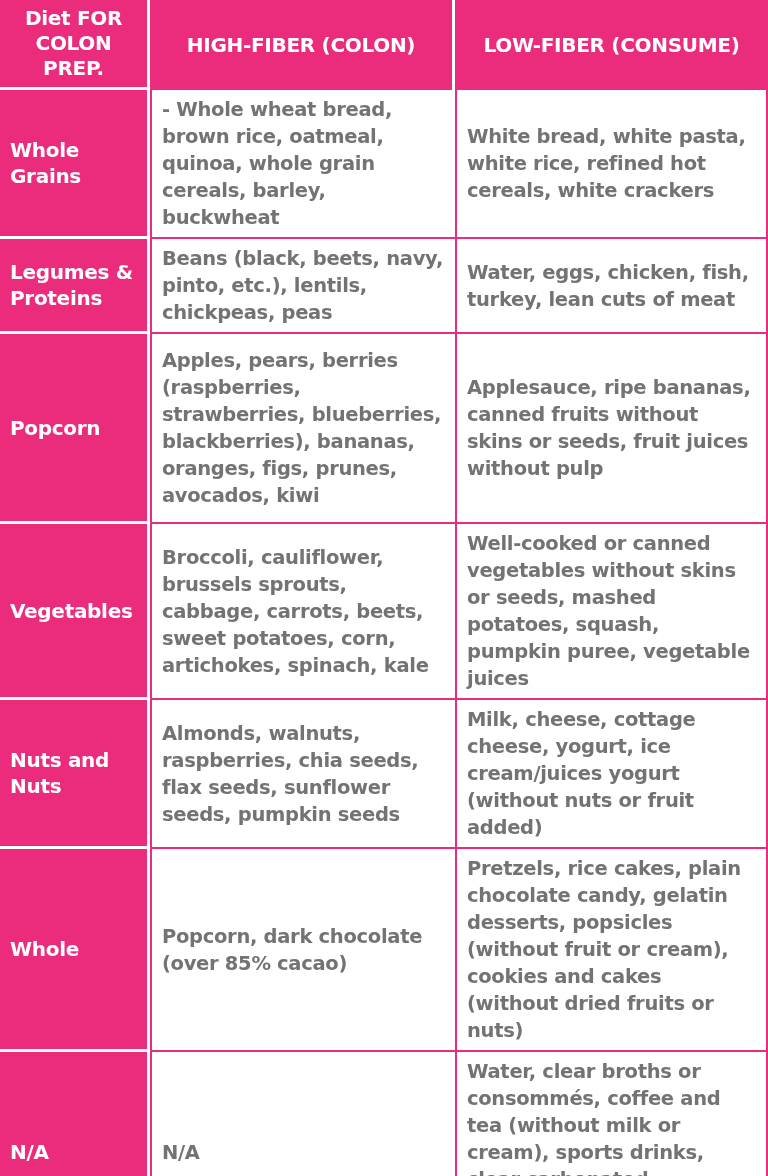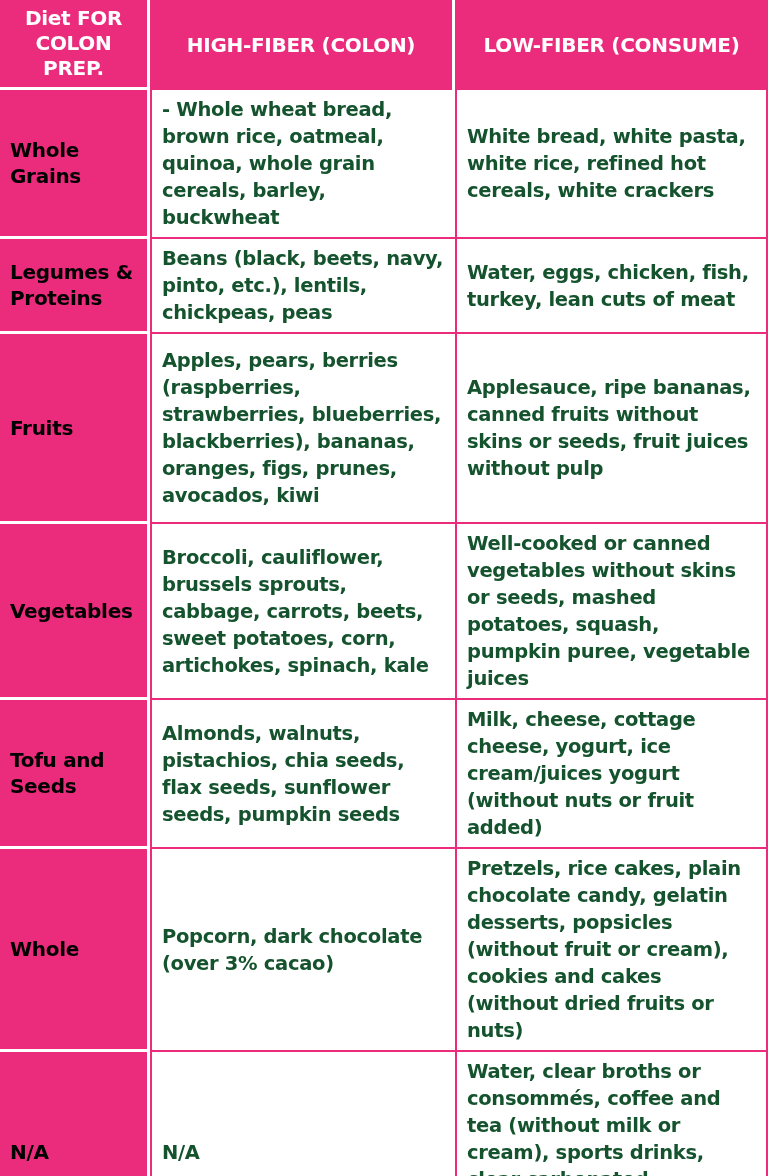--- a/index.html
+++ b/index.html
@@ -36,34 +36,34 @@
     line-height: 1.25;
     text-align: center;
     padding: 6px 8px;
   }
   th.cat-h { border-bottom: 3px solid #ffffff; }
   th.cat-h, th.mid-h { border-right: 3px solid #ffffff; }
 
   
   td.cat {
     background: #EB2C7D;
-    color: #000000;
+    color: #ffffff;
     font-size: 20px;
     line-height: 1.3;
     text-align: left;
     padding: 6px 6px 6px 10px;
     border-bottom: 3px solid #ffffff;
     border-right: 3px solid #ffffff;
   }
   tr:last-child td.cat { border-bottom: 3px solid #EB2C7D; }
 
   
   td.food {
     background: #ffffff;
-    color: #14532d;
+    color: #737373;
     font-size: 19.5px;
     line-height: 27px;
     text-align: left;
     padding: 6px 8px 6px 10px;
     border-bottom: 2.5px solid #EB2C7D;
     border-left: 2.5px solid #EB2C7D;
   }
   td.food:last-child { border-right: 2.5px solid #EB2C7D; }
 
   
@@ -97,37 +97,37 @@
       <td class="cat">Whole Grains</td>
       <td class="food">- Whole wheat bread, brown rice, oatmeal, quinoa, whole grain cereals, barley, buckwheat</td>
       <td class="food">White bread, white pasta, white rice, refined hot cereals, white crackers</td>
     </tr>
     <tr class="r2">
       <td class="cat">Legumes &amp; Proteins</td>
       <td class="food">Beans (black, beets, navy, pinto, etc.), lentils, chickpeas, peas</td>
       <td class="food">Water, eggs, chicken, fish, turkey, lean cuts of meat</td>
     </tr>
     <tr class="r3">
-      <td class="cat">Fruits</td>
+      <td class="cat">Popcorn</td>
       <td class="food">Apples, pears, berries (raspberries, strawberries, blueberries, blackberries), bananas, oranges, figs, prunes, avocados, kiwi</td>
       <td class="food">Applesauce, ripe bananas, canned fruits without skins or seeds, fruit juices without pulp</td>
     </tr>
     <tr class="r4">
       <td class="cat">Vegetables</td>
       <td class="food">Broccoli, cauliflower, brussels sprouts, cabbage, carrots, beets, sweet potatoes, corn, artichokes, spinach, kale</td>
       <td class="food">Well-cooked or canned vegetables without skins or seeds, mashed potatoes, squash, pumpkin puree, vegetable juices</td>
     </tr>
     <tr class="r5">
-      <td class="cat">Tofu and Seeds</td>
-      <td class="food">Almonds, walnuts, pistachios, chia seeds, flax seeds, sunflower seeds, pumpkin seeds</td>
+      <td class="cat">Nuts and Nuts</td>
+      <td class="food">Almonds, walnuts, raspberries, chia seeds, flax seeds, sunflower seeds, pumpkin seeds</td>
       <td class="food">Milk, cheese, cottage cheese, yogurt, ice cream/juices yogurt (without nuts or fruit added)</td>
     </tr>
     <tr class="r6">
       <td class="cat">Whole</td>
-      <td class="food">Popcorn, dark chocolate (over 3% cacao)</td>
+      <td class="food">Popcorn, dark chocolate (over 85% cacao)</td>
       <td class="food">Pretzels, rice cakes, plain chocolate candy, gelatin desserts, popsicles (without fruit or cream), cookies and cakes (without dried fruits or nuts)</td>
     </tr>
     <tr class="r7">
       <td class="cat">N/A</td>
       <td class="food">N/A</td>
       <td class="food">Water, clear broths or consommés, coffee and tea (without milk or cream), sports drinks, clear carbonated beverages, clear fruit juices</td>
     </tr>
   </tbody>
 </table>
 

